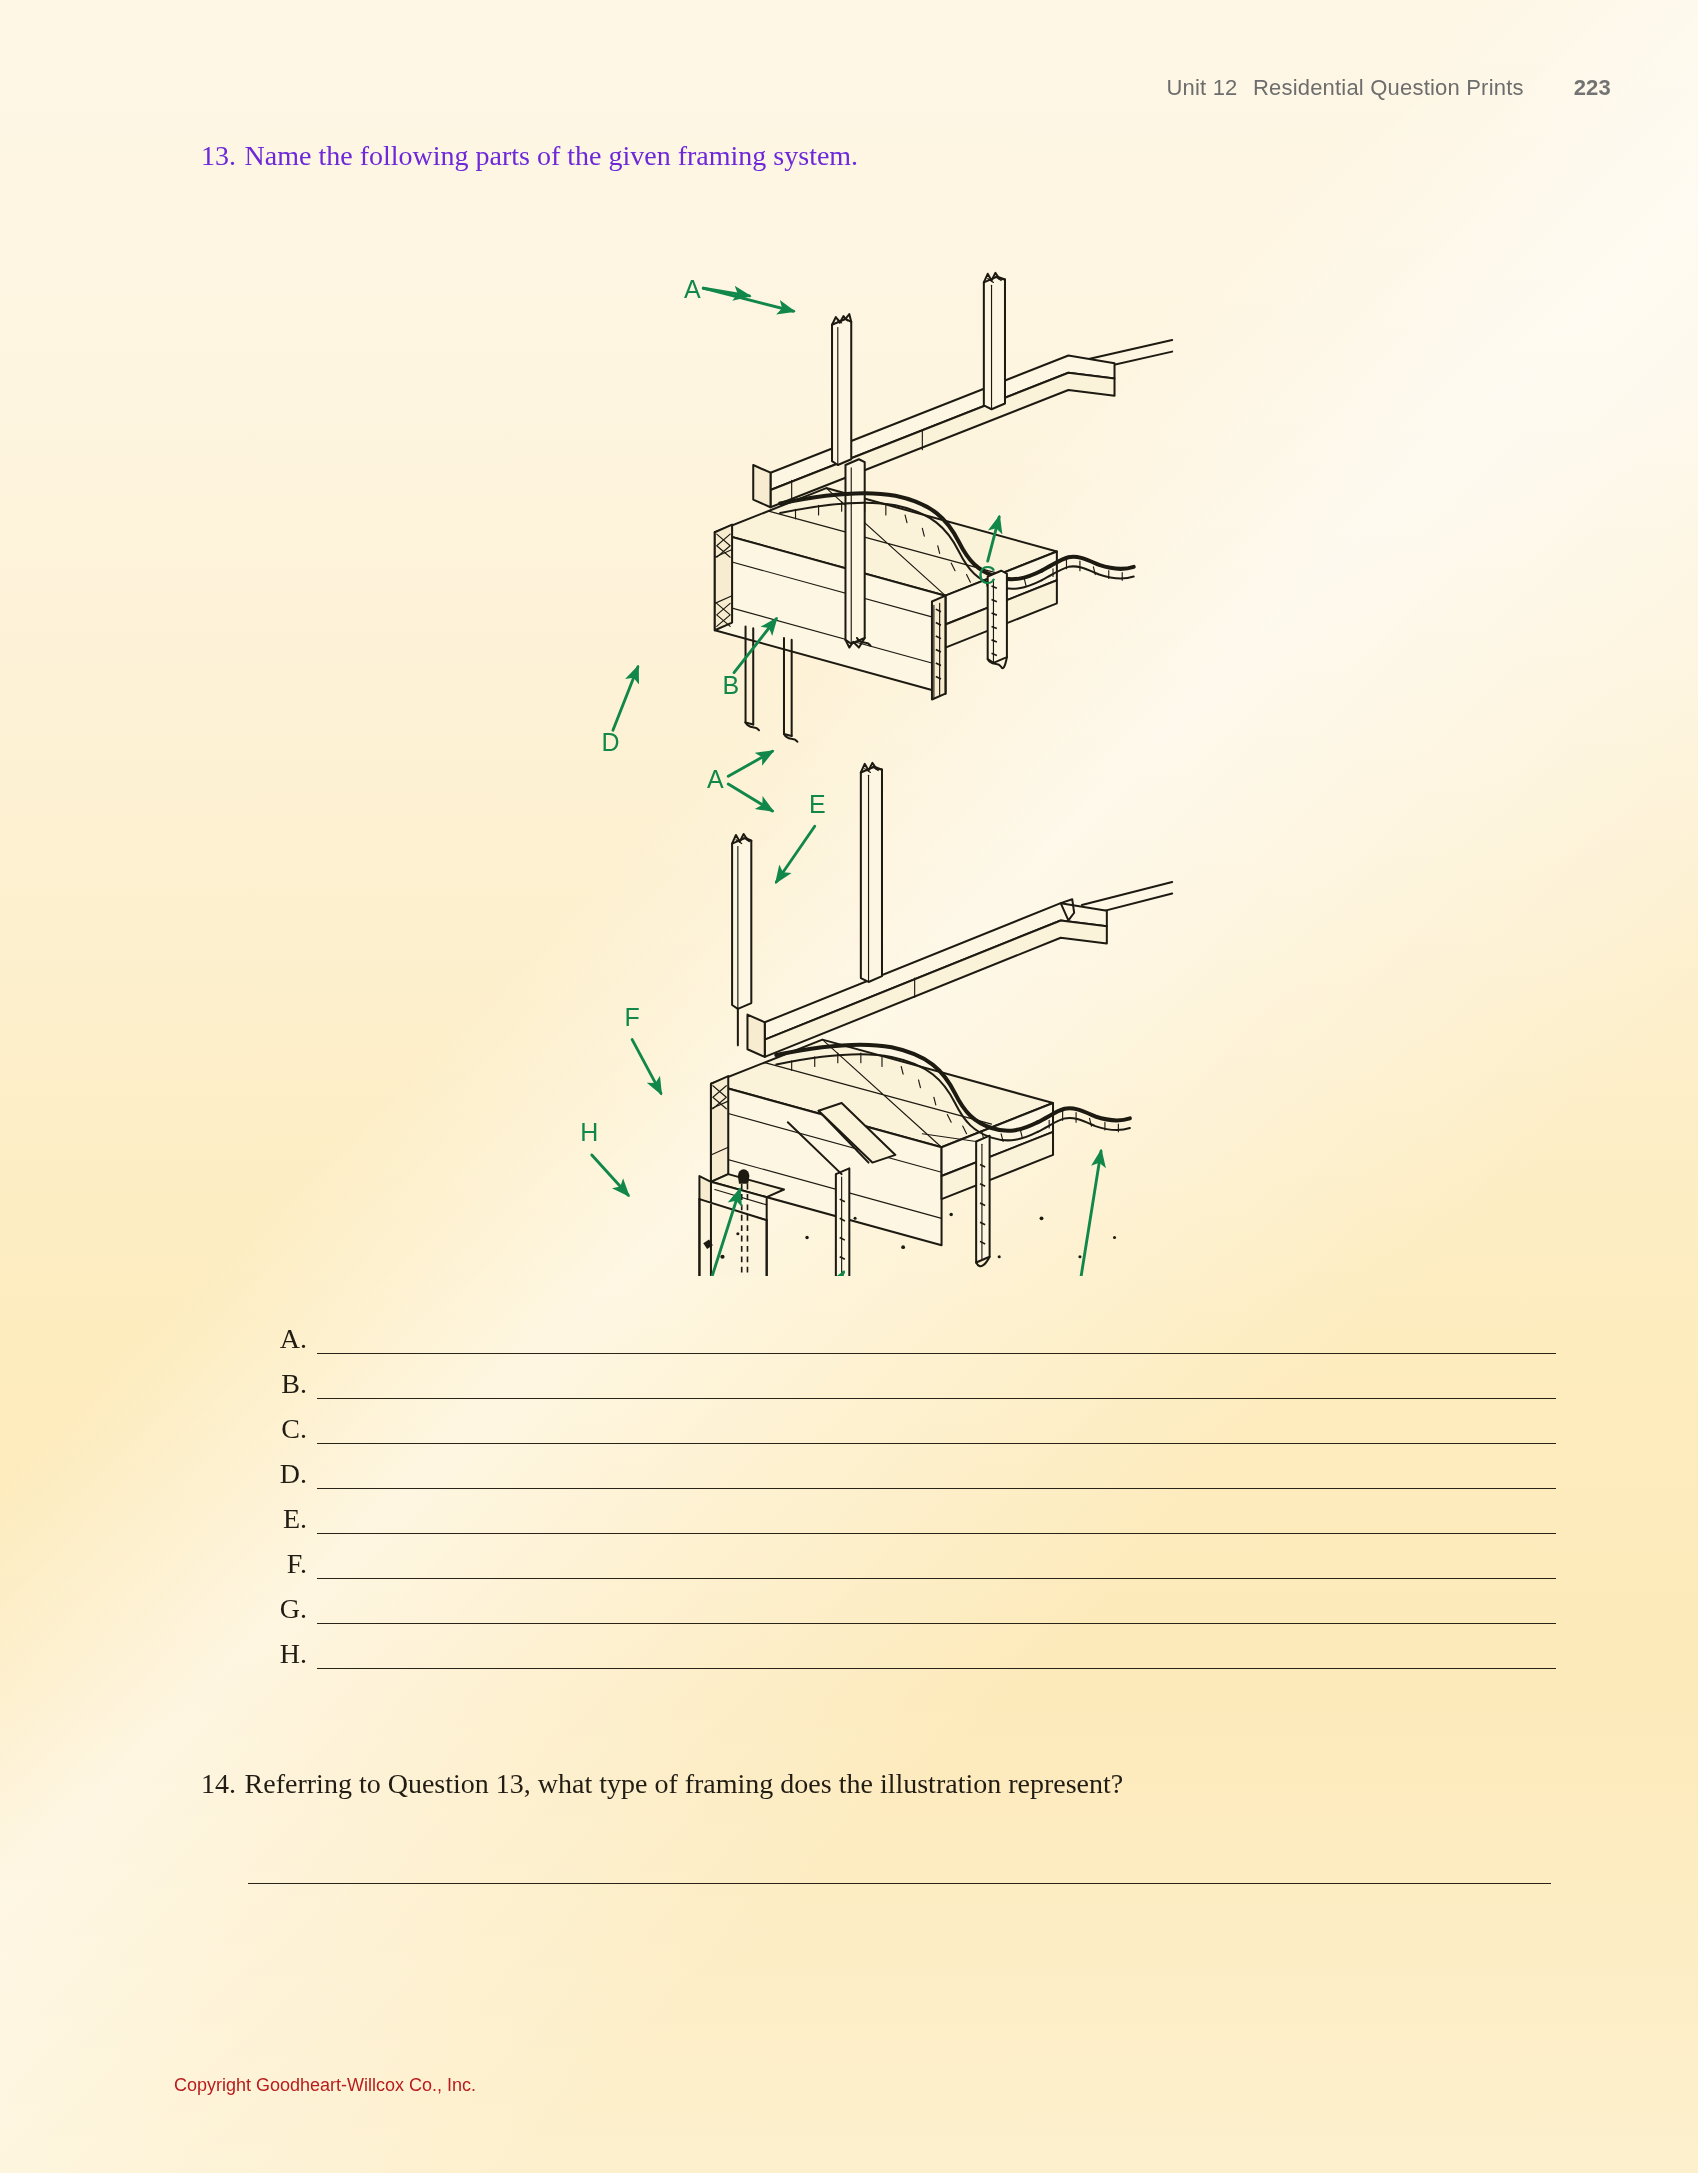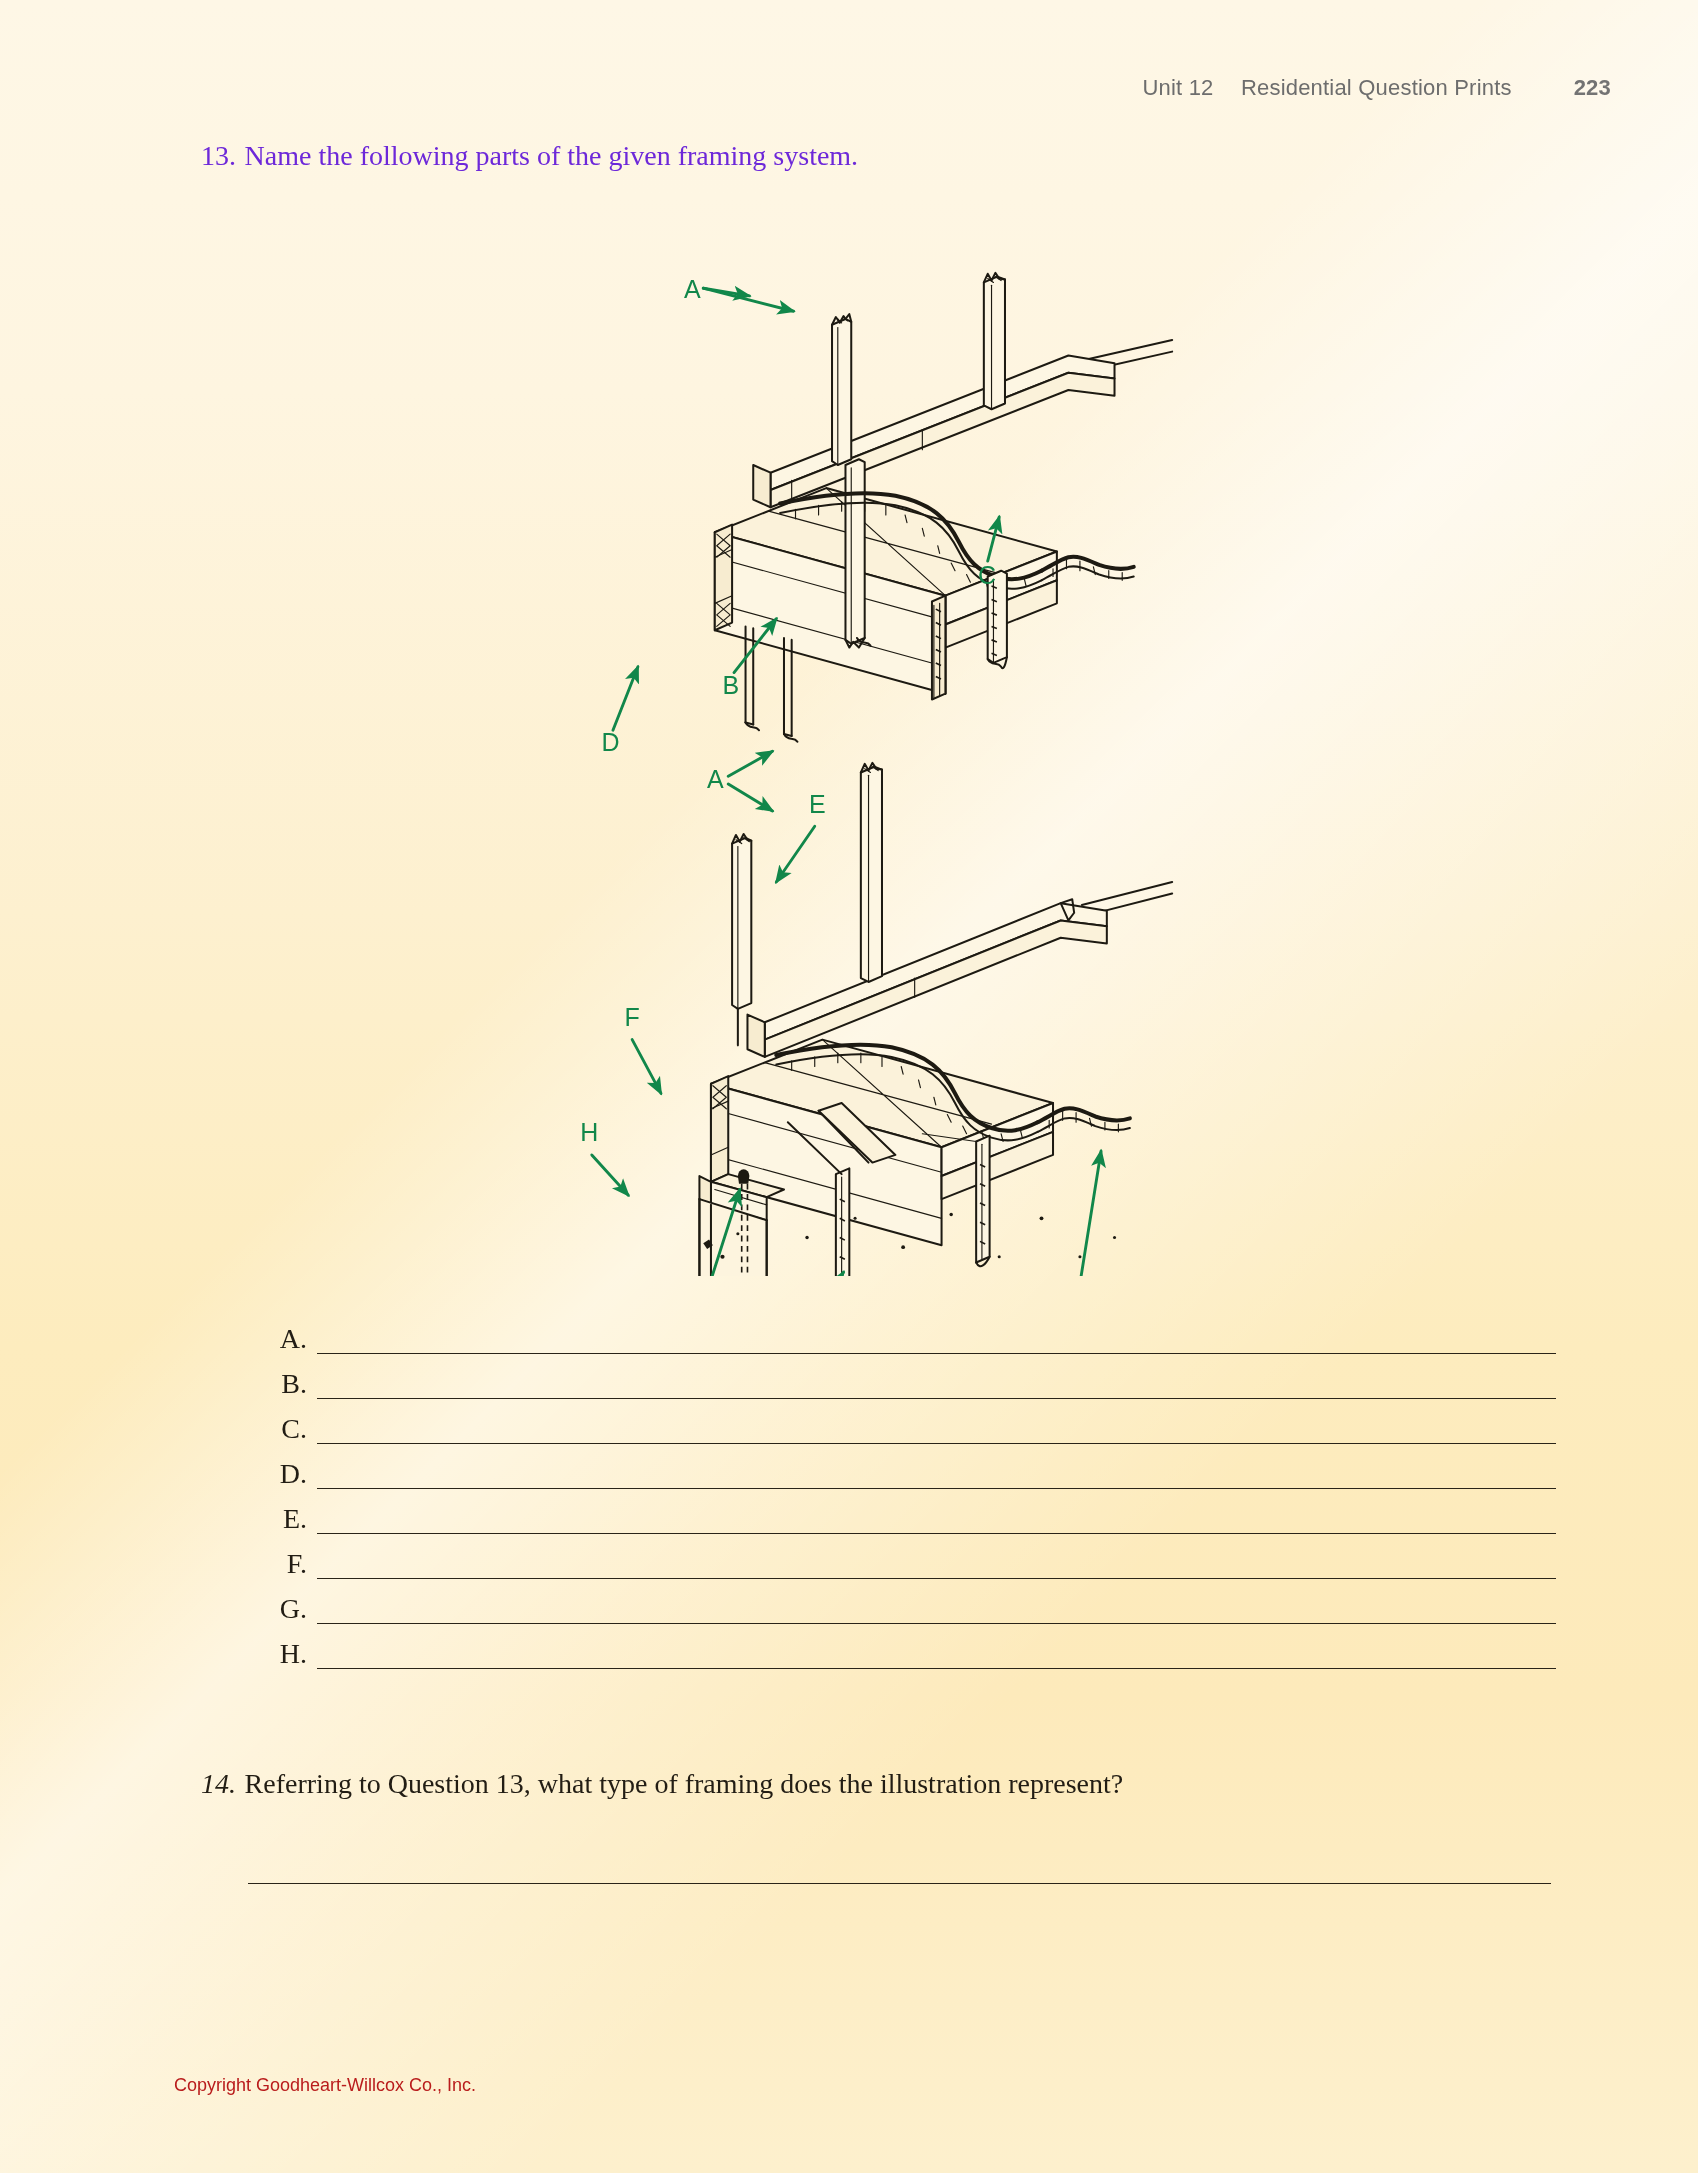--- a/index.html
+++ b/index.html
@@ -34,21 +34,21 @@
         #fdf0cd 100%);
   }
 
   
   .header {
     position: absolute;
     top: 75px;
     right: 88px;
     display: flex;
     align-items: baseline;
-    gap: 12px;
+    gap: 0;
     font-family: "Liberation Sans", sans-serif;
     color: #6d6d6d;
     font-size: 22px;
     letter-spacing: 0.2px;
     white-space: nowrap;
   }
   .header .unit { margin-right: 15.4px; }
   .header .title { }
   .header .pageno {
     margin-left: 50px;
@@ -109,21 +109,21 @@
 
   
   .q14 {
     position: absolute;
     left: 201px;
     top: 1768px;
     font-size: 28px;
     color: #221d14;
     white-space: nowrap;
   }
-  .q14 .num { margin-right: 8.6px; font-style: italic; }
+  .q14 .num { margin-right: 8.6px; }
 
   .q14-rule {
     position: absolute;
     left: 248px;
     top: 1883px;
     width: 1303px;
     border-bottom: 1.9px solid #2a2418;
     height: 0;
   }
 

